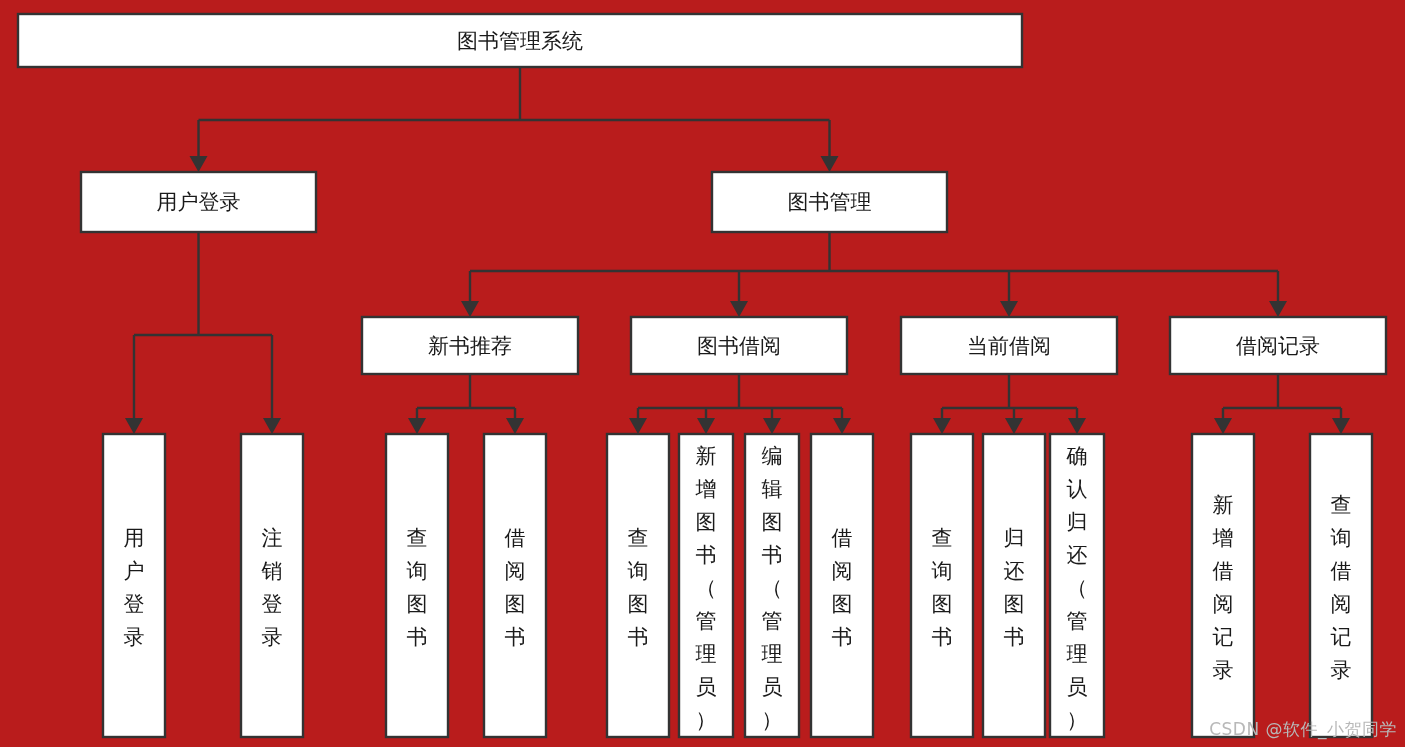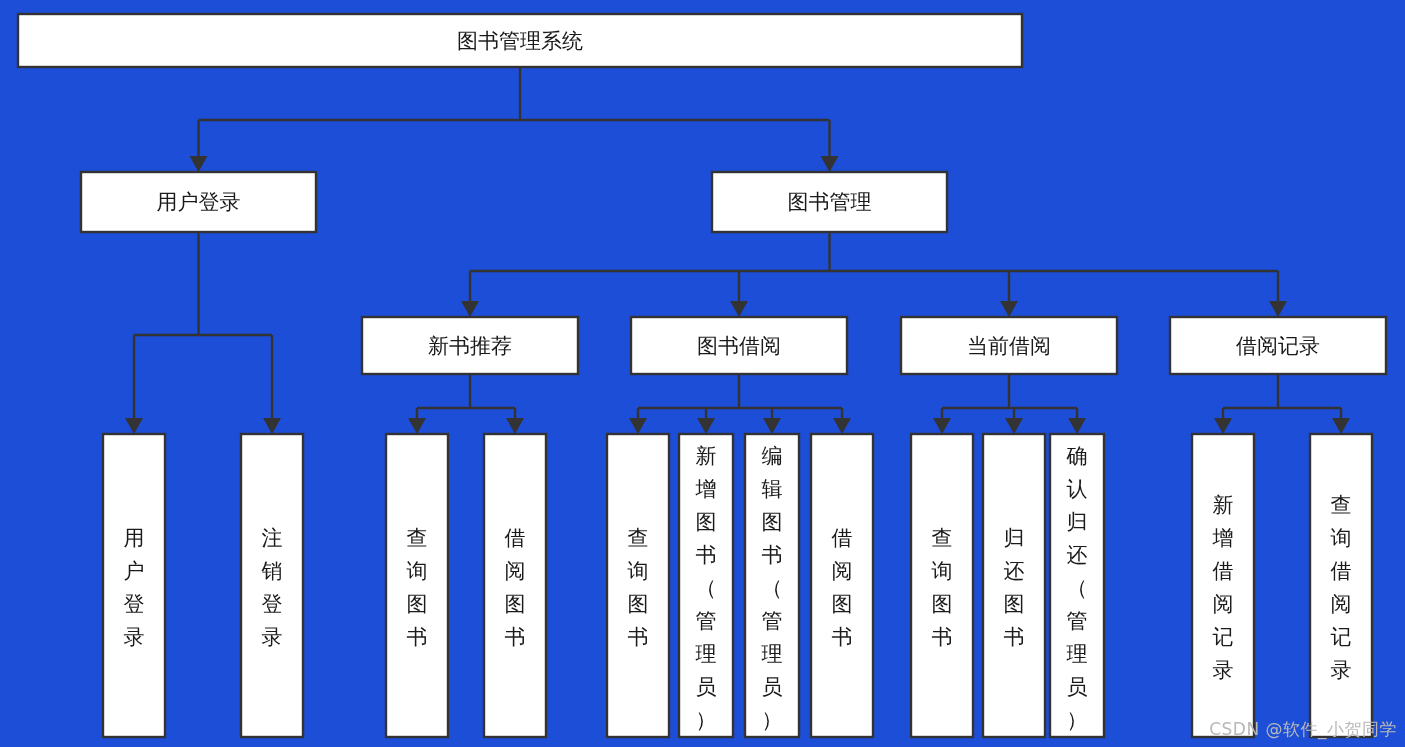--- a/index.html
+++ b/index.html
@@ -7,21 +7,21 @@
     padding: 0;
     background: #ffffff;
   }
   body {
     font-family: "DejaVu Sans", "Liberation Sans", sans-serif;
   }
   #diagram-root {
     position: relative;
     width: 1405px;
     height: 747px;
-    background: #1d4ed8;
+    background: #b91c1c;
     overflow: hidden;
   }
   svg.flow {
     position: absolute;
     left: 0;
     top: 0;
     width: 1405px;
     height: 747px;
   }
   .node-box {

